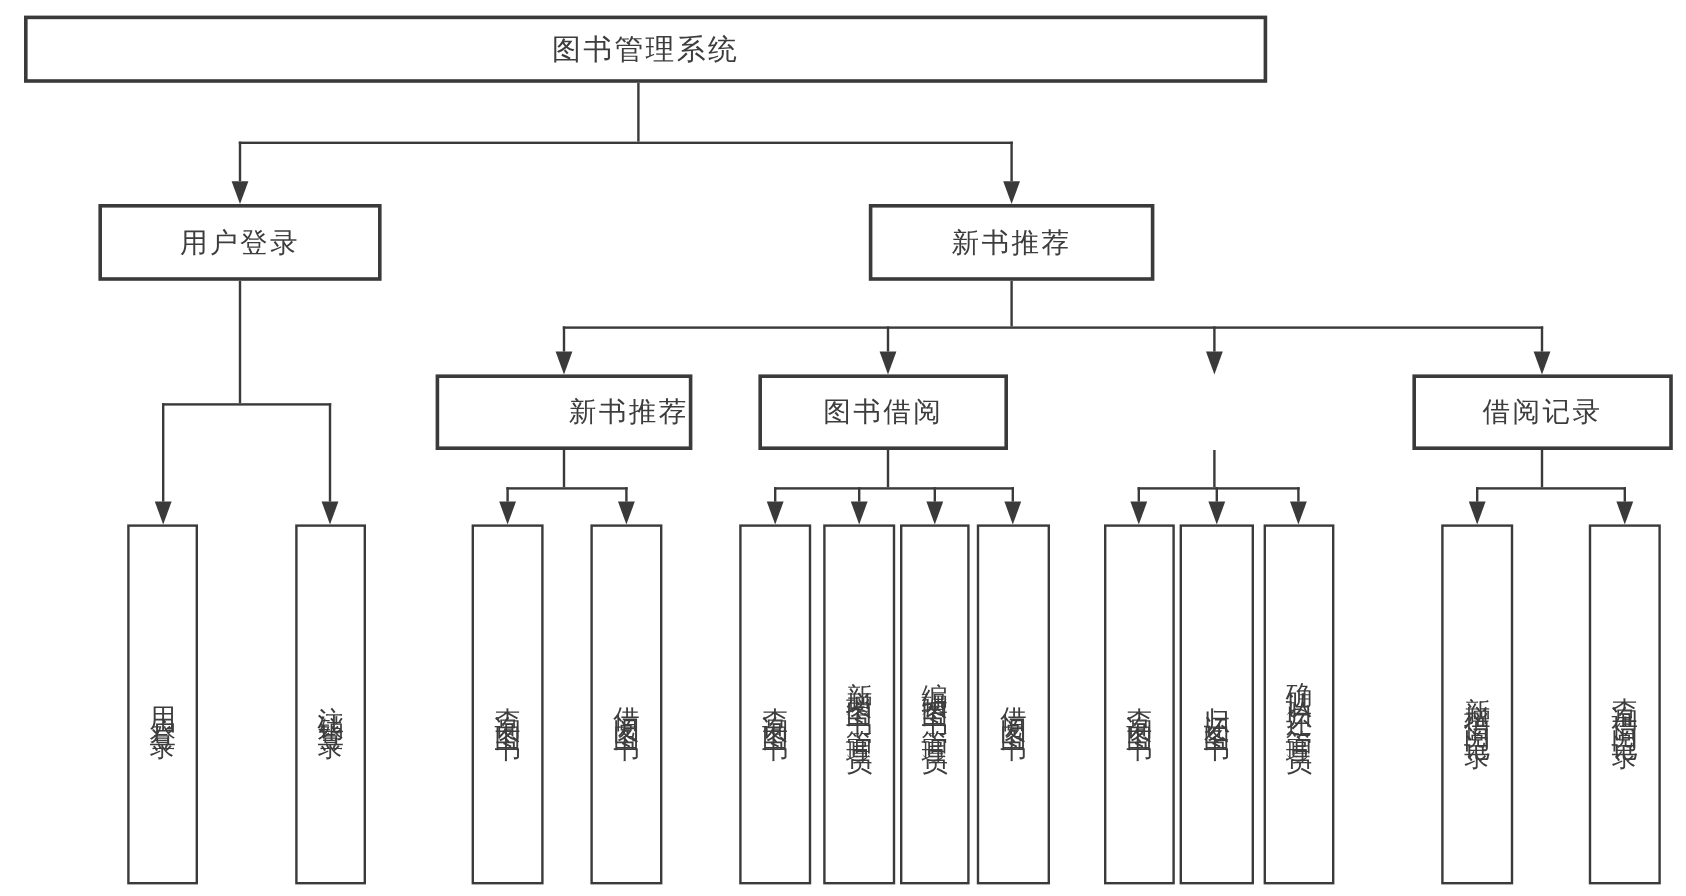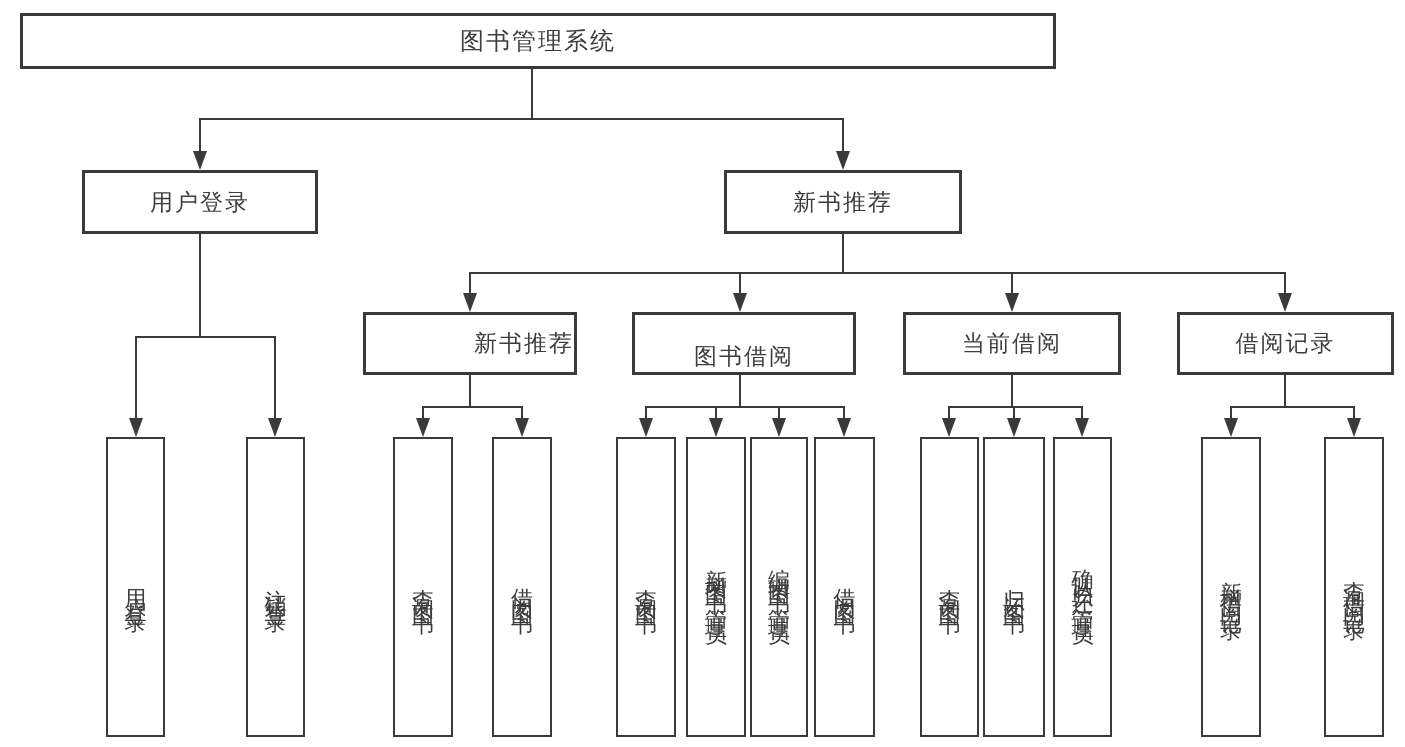--- a/index.html
+++ b/index.html
@@ -49,25 +49,22 @@
   <div class="box lvl2" style="left:82px;top:170px;width:236px;height:64px;">
     <span class="lbl">用户登录</span>
   </div>
   <div class="box lvl2" style="left:724px;top:170px;width:238px;height:64px;">
     <span class="lbl">新书推荐</span>
   </div>
 
   <div class="box lvl3" style="left:363px;top:312px;width:214px;height:63px;justify-content:flex-end;">
     <span class="lbl">新书推荐</span>
   </div>
-  <div class="box lvl3" style="left:632px;top:312px;width:224px;height:63px;align-items:flex-end;">
+  <div class="box lvl3" style="left:632px;top:312px;width:208px;height:63px;">
     <span class="lbl">图书借阅</span>
-  </div>
-  <div class="box lvl3" style="left:903px;top:312px;width:218px;height:63px;">
-    <span class="lbl">当前借阅</span>
   </div>
   <div class="box lvl3" style="left:1177px;top:312px;width:217px;height:63px;">
     <span class="lbl">借阅记录</span>
   </div>
 
   <div class="box leaf" style="left:106px;top:437px;width:59px;height:300px;">
     <span class="lbl">用户登录</span>
   </div>
   <div class="box leaf" style="left:246px;top:437px;width:59px;height:300px;">
     <span class="lbl">注销登录</span>

